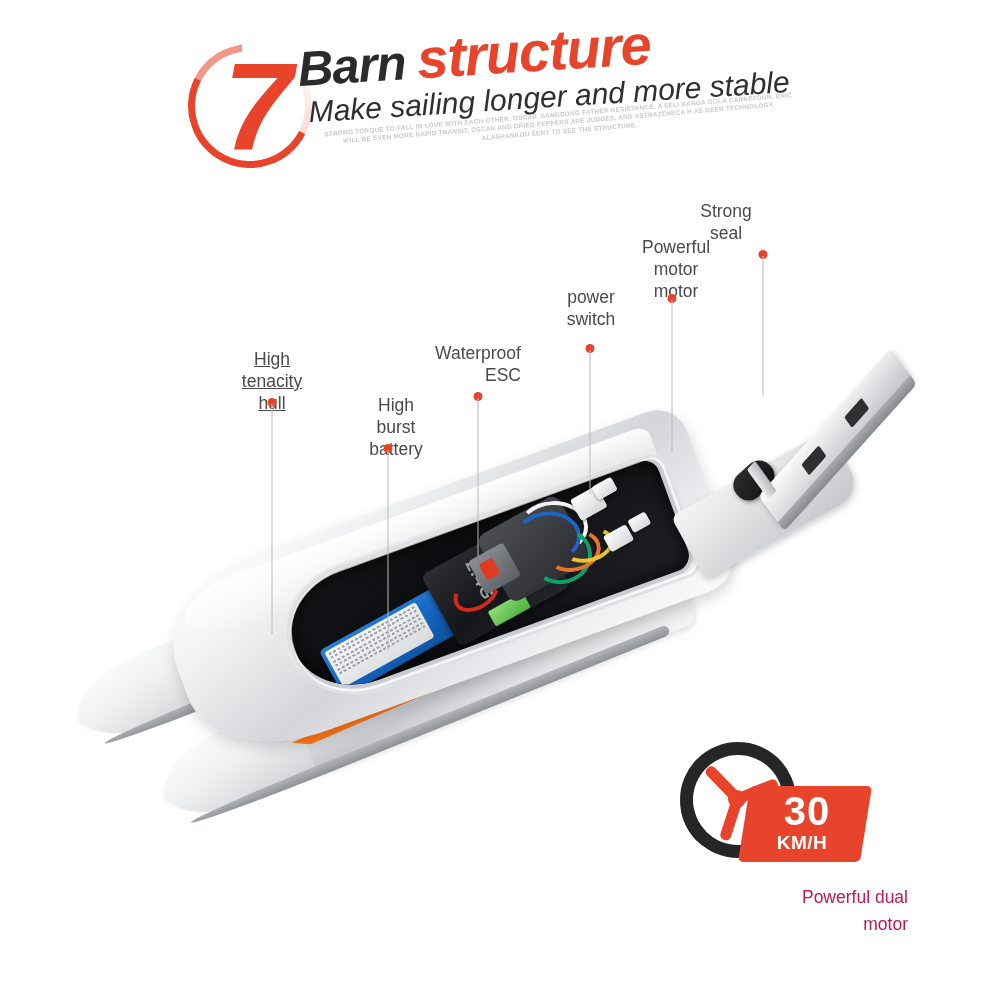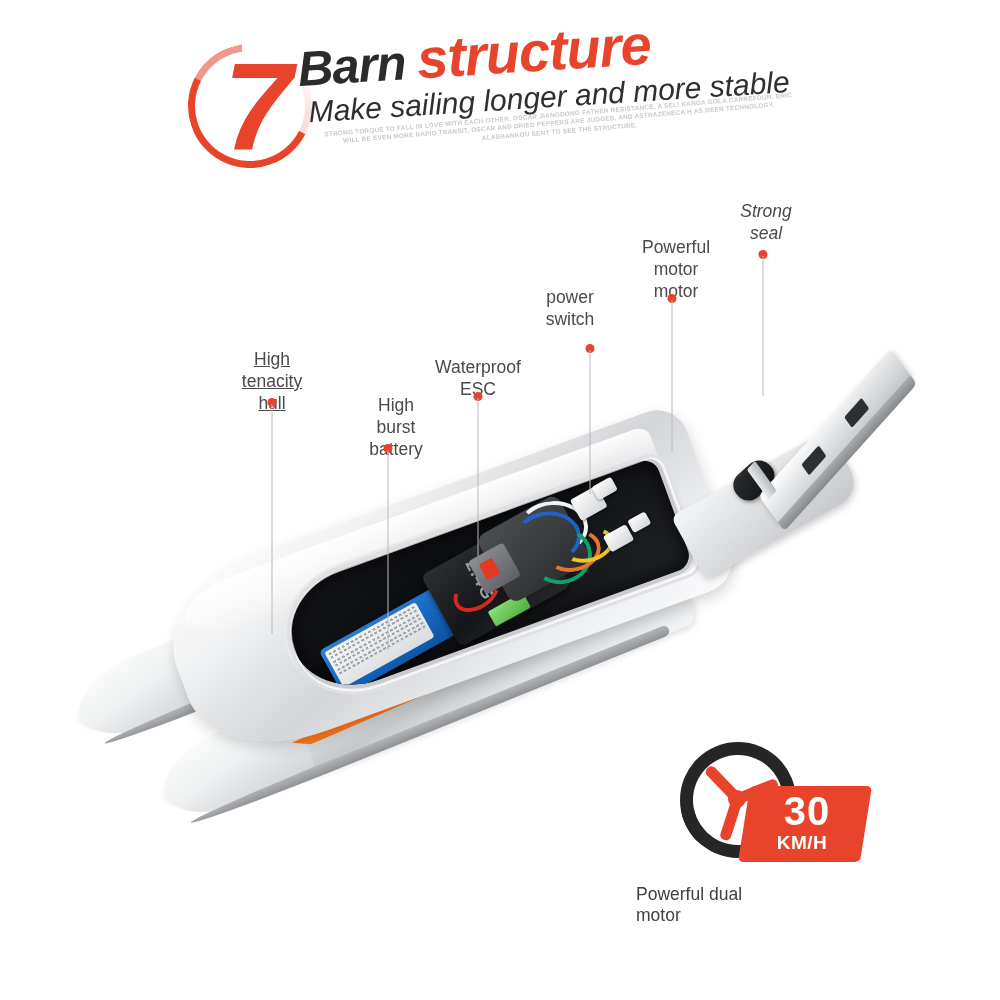--- a/index.html
+++ b/index.html
@@ -501,24 +501,24 @@
     line-height: 22px;
     font-weight: bold;
     color: #ffffff;
     transform: skewX(9deg);
     letter-spacing: 0.5px;
   }
   #speed-caption {
     position: absolute;
     left: -36px; top: 142px;
     width: 272px;
-    text-align: left;
+    text-align: right;
     font-size: 17.5px;
-    line-height: 21px;
-    color: #404040;
+    line-height: 27px;
+    color: #be185d;
     white-space: pre-line;
   }
 </style>
 </head>
 <body>
 
 <div id="header-block">
 
   <div id="seven-badge">
     <div id="seven-ring"></div>
@@ -620,42 +620,42 @@
 </div>
 
 <div class="callout">
   <div class="callout-text" style="left:396px; top:394px;">High burst
 battery</div>
   <div class="callout-dot" style="left:388px; top:444px;"></div>
   <div class="callout-line" style="left:388px; top:450px; height:200px;"></div>
 </div>
 
 <div class="callout">
-  <div class="callout-text" style="left:478px; top:356px;">Waterproof
+  <div class="callout-text" style="left:478px; top:342px;text-align:right;">Waterproof
 ESC</div>
   <div class="callout-dot" style="left:478px; top:392px;"></div>
   <div class="callout-line" style="left:478px; top:398px; height:158px;"></div>
 </div>
 
 <div class="callout">
-  <div class="callout-text" style="left:570px; top:286px;">power
+  <div class="callout-text" style="left:591px; top:286px;">power
 switch</div>
   <div class="callout-dot" style="left:590px; top:344px;"></div>
   <div class="callout-line" style="left:590px; top:350px; height:144px;"></div>
 </div>
 
 <div class="callout">
   <div class="callout-text" style="left:676px; top:236px;">Powerful
 motor motor</div>
   <div class="callout-dot" style="left:672px; top:294px;"></div>
   <div class="callout-line" style="left:672px; top:300px; height:152px;"></div>
 </div>
 
 <div class="callout">
-  <div class="callout-text" style="left:766px; top:200px;font-style:italic;">Strong
+  <div class="callout-text" style="left:726px; top:200px;">Strong
 seal</div>
   <div class="callout-dot" style="left:763px; top:250px;"></div>
   <div class="callout-line" style="left:763px; top:256px; height:140px;"></div>
 </div>
 
 <div id="speed-badge">
   <div id="speed-ring"></div>
   <div id="speed-ring-patch"></div>
   <div class="prop-blade" id="prop-blade-1"></div>
   <div class="prop-blade" id="prop-blade-2"></div>

